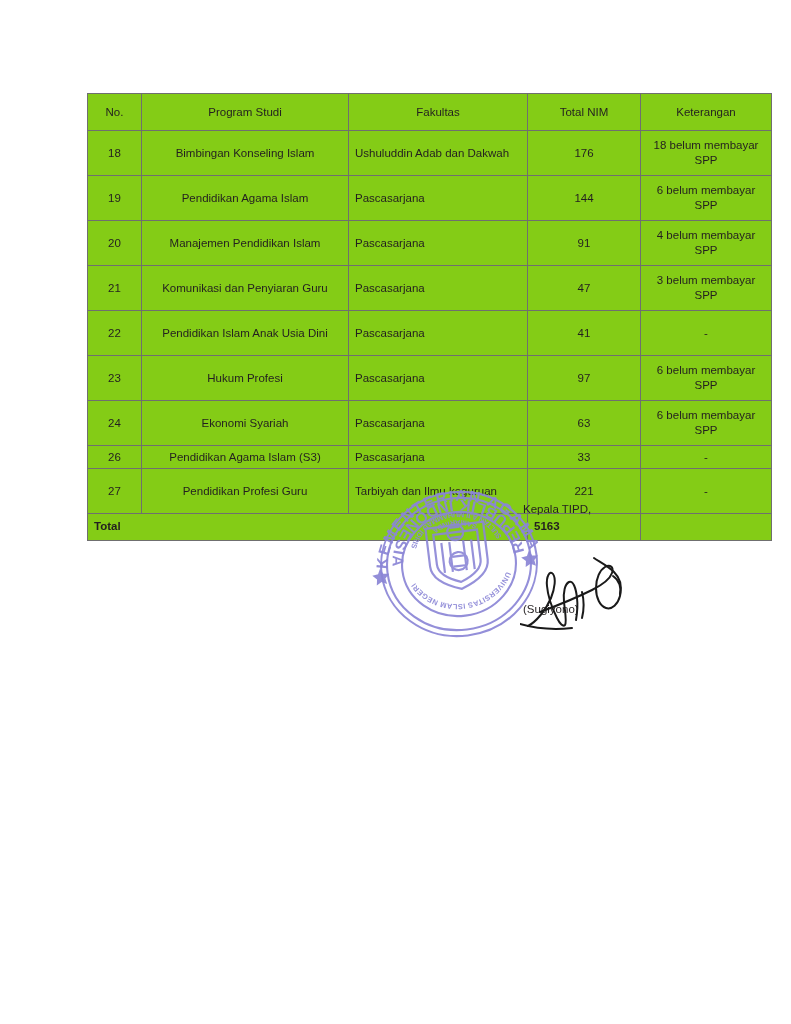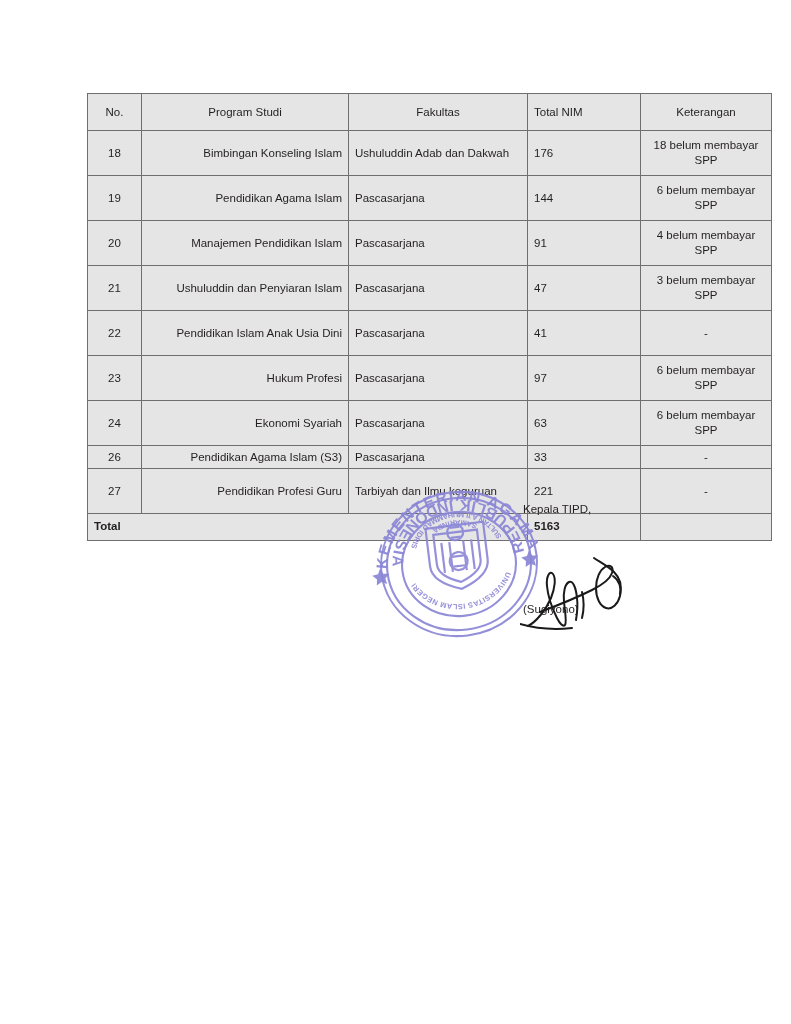--- a/index.html
+++ b/index.html
@@ -37,26 +37,26 @@
     font-size: 11.5px;
     line-height: 15px;
     color: #231f20;
   }
   table.doc-table td,
   table.doc-table th {
     border: 1px solid #6f6f6f;
     padding: 4px 6px;
     vertical-align: middle;
     font-weight: normal;
-    background: #e5e5e5;
+    background: #84cc16;
   }
   .col-no    { width: 41px;  text-align: center; }
-  .col-prodi { width: 194px; text-align: right; }
+  .col-prodi { width: 194px; text-align: center; }
   .col-fak   { width: 166px; text-align: left; }
-  .col-nim   { width: 100px; text-align: left; }
+  .col-nim   { width: 100px; text-align: center; }
   .col-ket   { width: 118px; text-align: center; }
 
   thead td { text-align: center; height: 28px; }
   thead td.col-prodi,
   thead td.col-fak,
   thead td.col-ket { text-align: center; }
 
   tr.row-2line td { height: 36px; }
   tr.row-1line td { height: 18px; padding-top: 2px; padding-bottom: 2px; }
 
@@ -136,21 +136,21 @@
           </tr>
           <tr class="row-2line">
             <td class="col-no">20</td>
             <td class="col-prodi">Manajemen Pendidikan Islam</td>
             <td class="col-fak">Pascasarjana</td>
             <td class="col-nim">91</td>
             <td class="col-ket">4 belum membayar SPP</td>
           </tr>
           <tr class="row-2line">
             <td class="col-no">21</td>
-            <td class="col-prodi">Ushuluddin dan Penyiaran Islam</td>
+            <td class="col-prodi">Komunikasi dan Penyiaran Guru</td>
             <td class="col-fak">Pascasarjana</td>
             <td class="col-nim">47</td>
             <td class="col-ket">3 belum membayar SPP</td>
           </tr>
           <tr class="row-2line">
             <td class="col-no">22</td>
             <td class="col-prodi">Pendidikan Islam Anak Usia Dini</td>
             <td class="col-fak">Pascasarjana</td>
             <td class="col-nim">41</td>
             <td class="col-ket">-</td>

